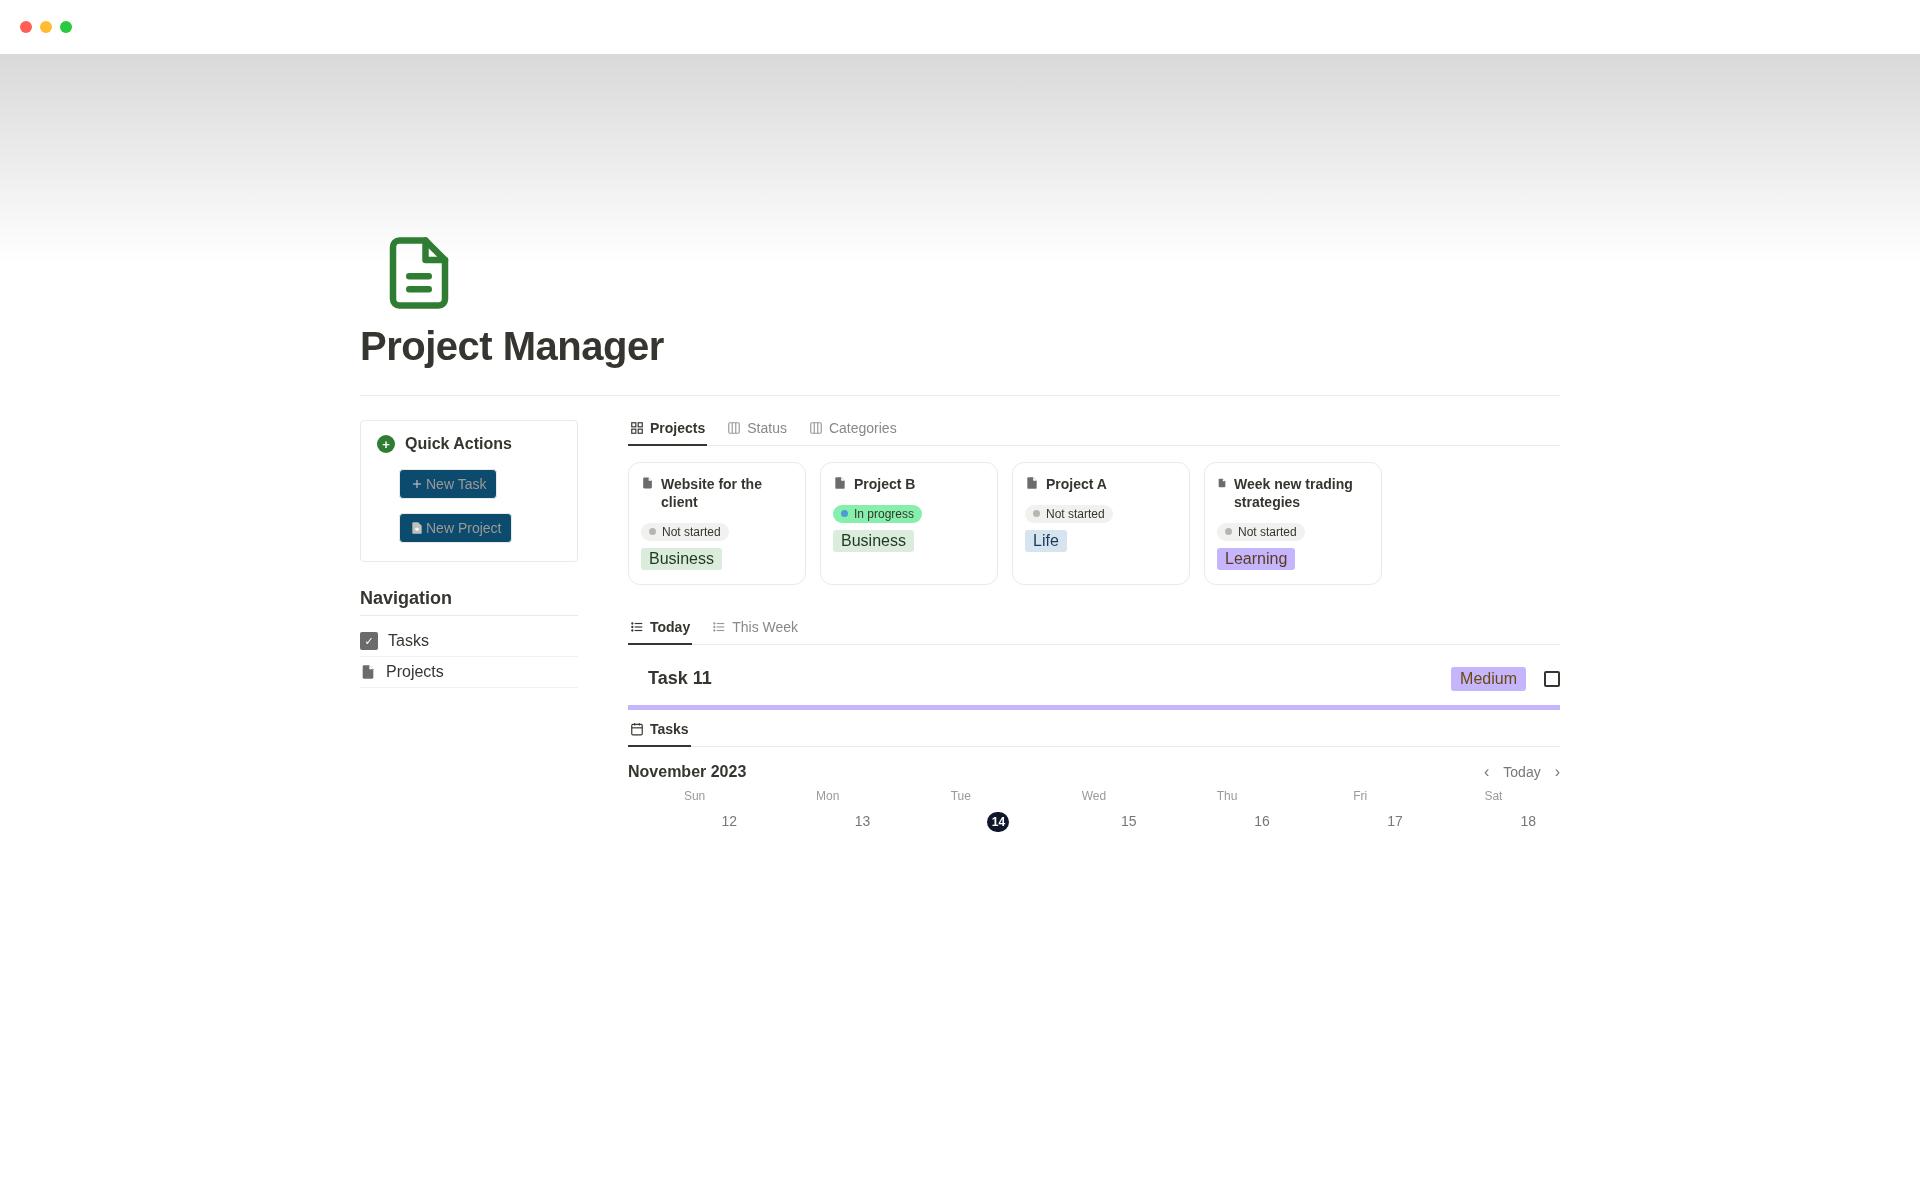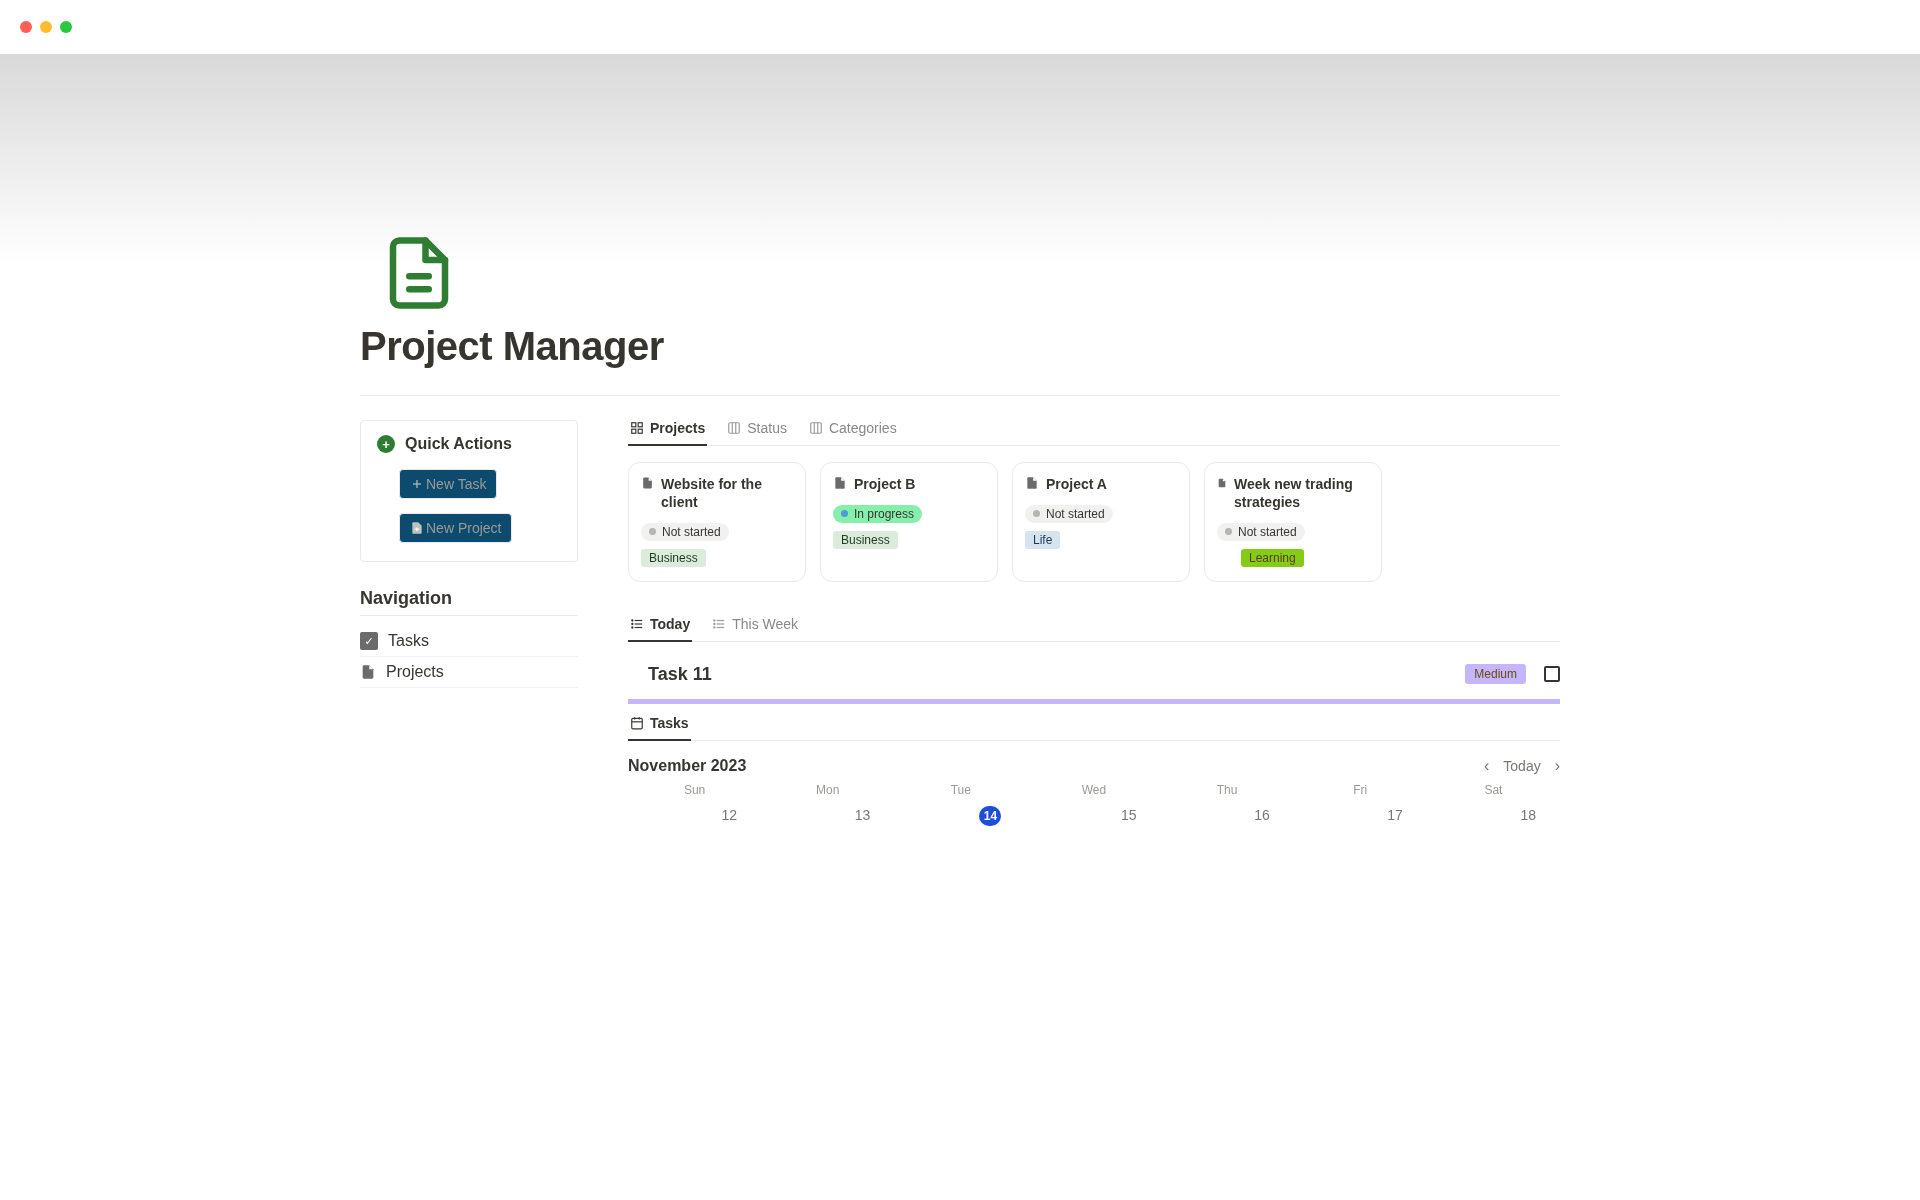--- a/index.html
+++ b/index.html
@@ -41,40 +41,40 @@
 .tab { display: flex; align-items: center; gap: 6px; padding: 0 2px 8px; font-size: 14px; color: #888; cursor: pointer; border-bottom: 2px solid transparent; margin-bottom: -1px; font-weight: 500; }
 .tab.active { color: #37352f; border-bottom-color: #37352f; font-weight: 600; }
 
 .projects-row { display: flex; gap: 14px; margin-bottom: 34px; }
 .project-card { border: 1px solid #e9e9e7; border-radius: 12px; padding: 12px 12px 14px; width: 178px; min-height: 108px; cursor: pointer; }
 .project-card .card-title { display: flex; align-items: flex-start; gap: 7px; font-weight: 600; font-size: 14px; margin-bottom: 10px; line-height: 1.3; }
 .status-pill { display: inline-flex; align-items: center; gap: 6px; background: #f1f1ef; color: #37352f; font-size: 12px; padding: 2px 8px; border-radius: 10px; margin-bottom: 7px; }
 .status-pill.inprogress { background: #86efac; }
 .status-dot { width: 7px; height: 7px; border-radius: 50%; background: #b6b5b1; }
 .status-dot.blue { background: #4b9bd8; }
-.tag-pill { display: inline-block; font-size: 12px; padding: 2px 8px; border-radius: 3px; }
+.tag-pill { display: inline-block; font-size: 16px; padding: 2px 8px; border-radius: 3px; }
 .tag-business { background: #dbecdc; color: #1c3a1f; }
 .tag-life { background: #d6e4f0; color: #1b3a5a; }
-.tag-learning { background: #84cc16; color: #5c3b1e; margin-left: 24px; }
+.tag-learning { background: #c4b5fd; color: #5c3b1e; }
 .tag-medium { background: #c4b5fd; color: #6a4b0f; padding: 3px 9px; }
 
 .task-row { display: flex; align-items: center; justify-content: space-between; padding: 6px 0 14px 20px; border-bottom: 5px solid #c4b5fd; margin-bottom: 11px; }
 .task-row .task-name { font-weight: 700; font-size: 18px; }
 .task-row .task-right { display: flex; align-items: center; gap: 18px; }
 .task-checkbox { width: 16px; height: 16px; border: 2px solid #37352f; border-radius: 2px; cursor: pointer; }
 
 .cal-header-row { display: flex; align-items: center; justify-content: space-between; margin-top: 14px; margin-bottom: 8px; }
 .cal-title { font-weight: 700; font-size: 16px; }
 .cal-nav { display: flex; align-items: center; gap: 14px; color: #787774; font-size: 14px; }
 .cal-nav .chev { cursor: pointer; font-size: 16px; }
 
 .cal-days { display: grid; grid-template-columns: repeat(7, 1fr); text-align: center; color: #9b9a97; font-size: 12px; margin-bottom: 6px; }
 .cal-dates { display: grid; grid-template-columns: repeat(7, 1fr); text-align: right; font-size: 14px; color: #787774; padding-top: 4px; }
 .cal-dates div { padding-right: 24px; position: relative; height: 22px; }
-.cal-today { display: inline-flex; width: 22px; height: 20px; background: #1d4ed8; color: #fff; border-radius: 10px; align-items: center; justify-content: center; font-size: 12px; font-weight: 600; position: absolute; right: 26px; top: -1px; }
+.cal-today { display: inline-flex; width: 22px; height: 20px; background: #0f172a; color: #fff; border-radius: 10px; align-items: center; justify-content: center; font-size: 12px; font-weight: 600; position: absolute; right: 18px; top: -1px; }
 
 svg { display: block; }
 </style>
 </head>
 <body>
 
 <div class="mac-titlebar">
   <div class="mac-dot red"></div>
   <div class="mac-dot yellow"></div>
   <div class="mac-dot green"></div>

